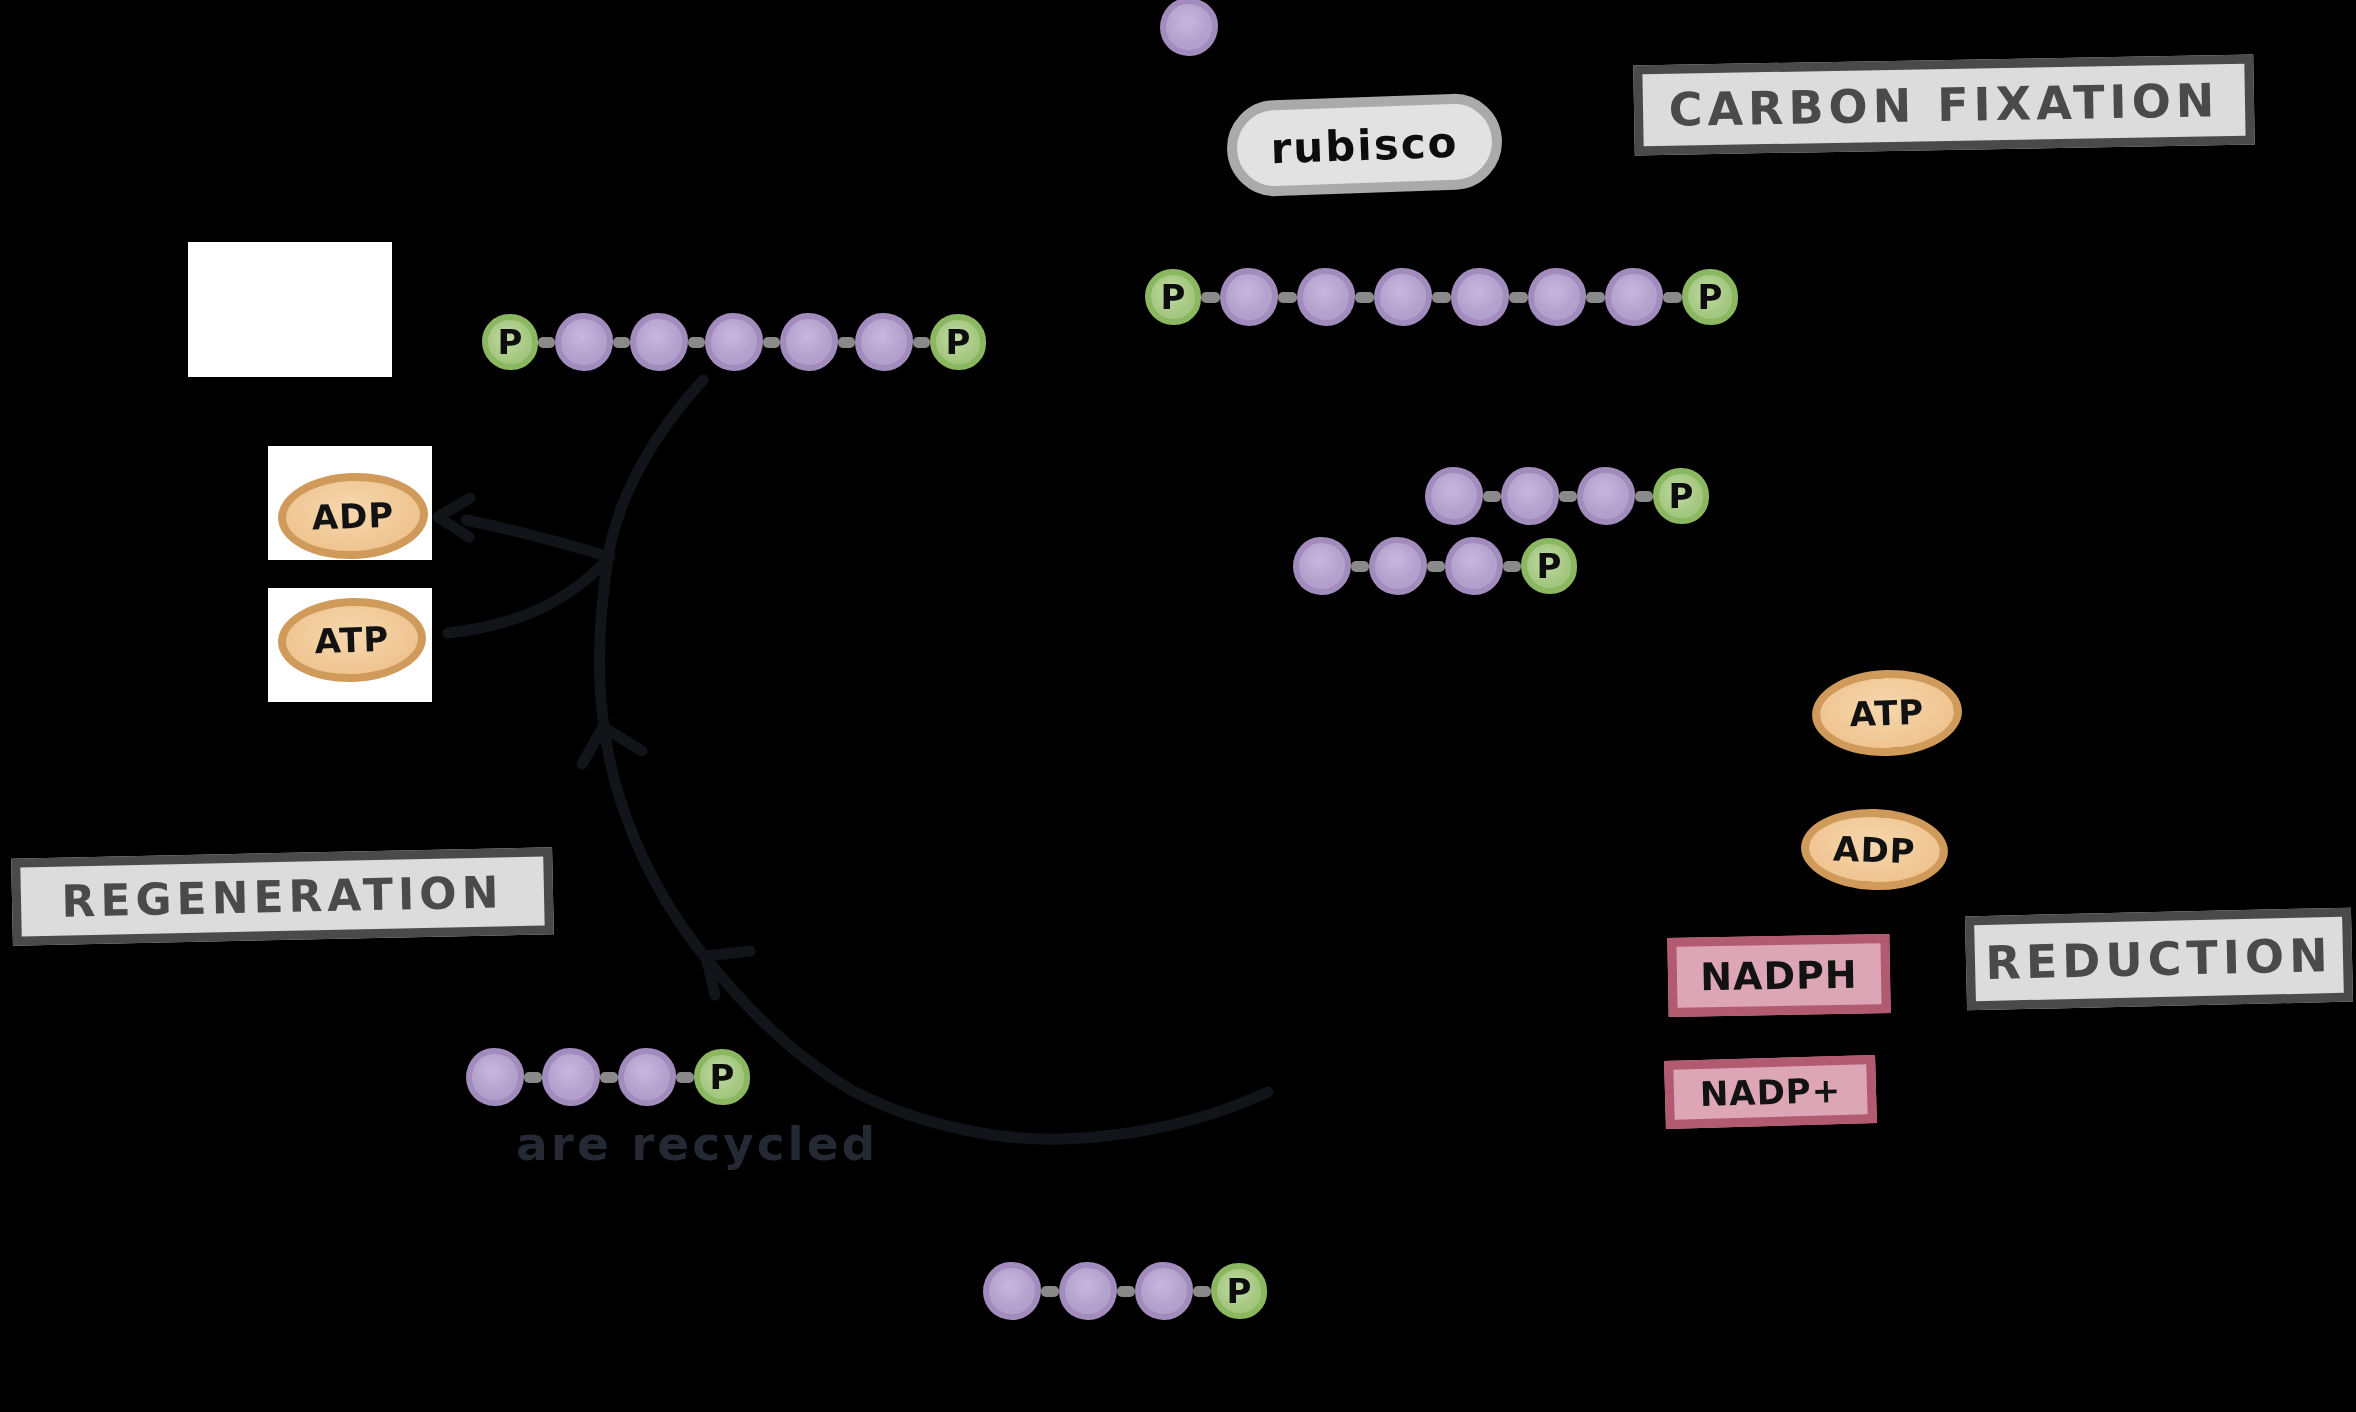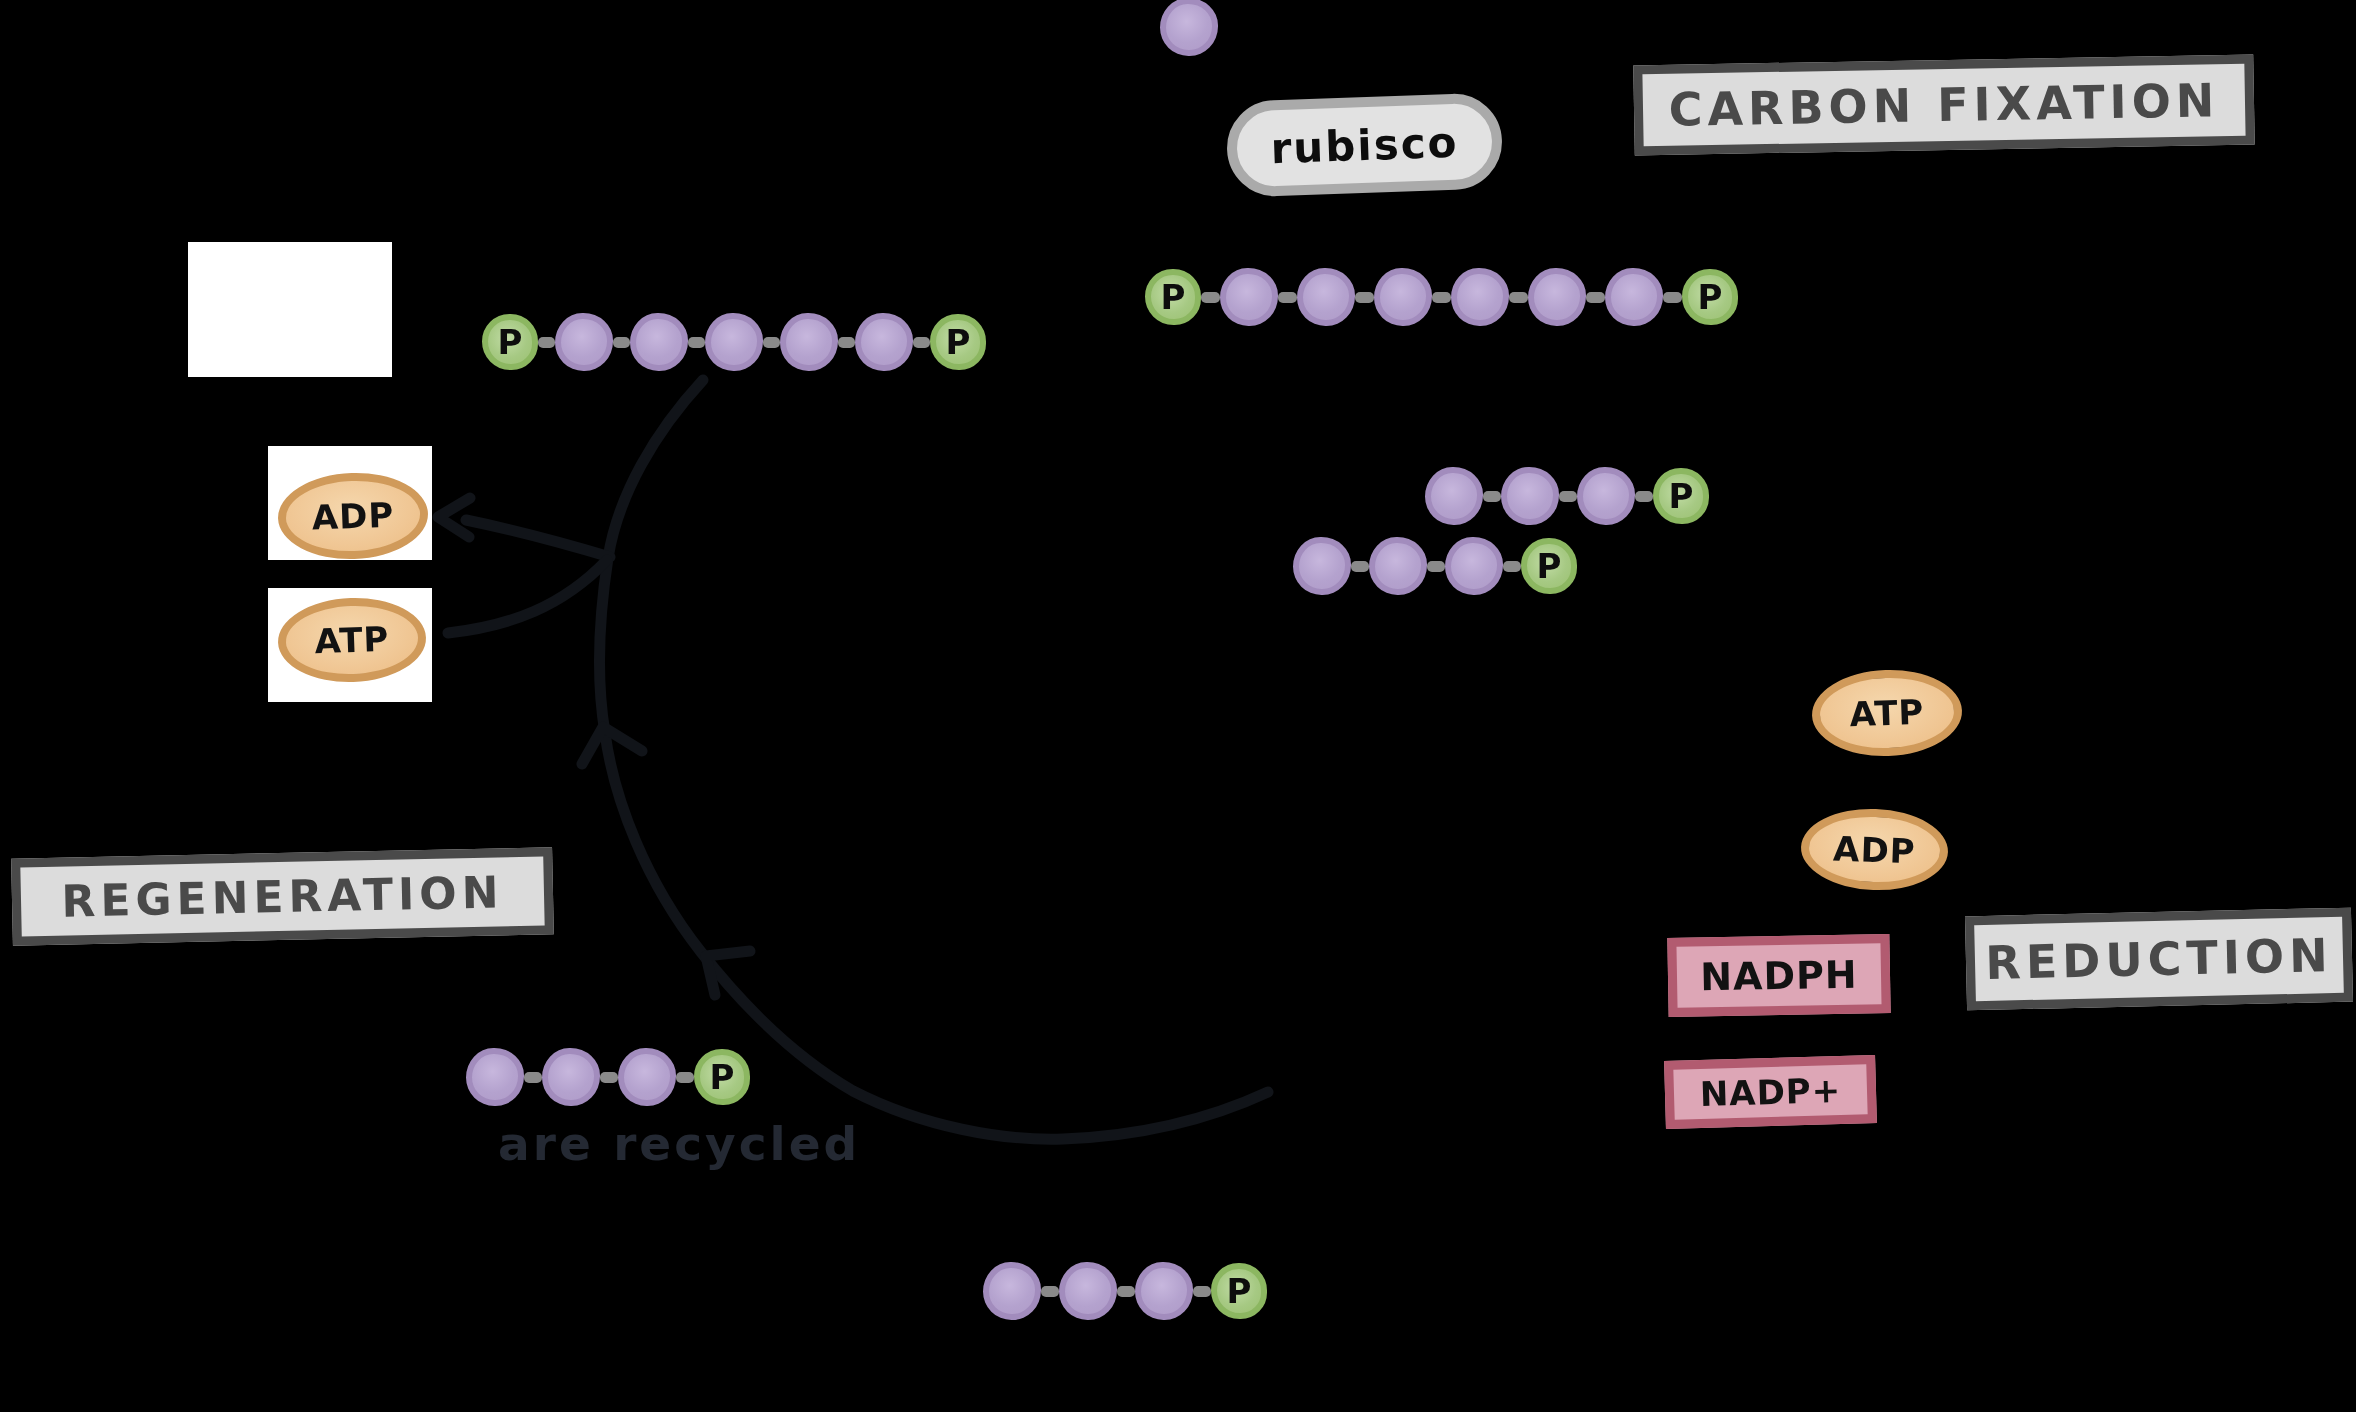--- a/index.html
+++ b/index.html
@@ -101,21 +101,21 @@
 
   <div class="pink-tag" style="left:1668px;top:936px;width:222px;height:79px;transform:rotate(-1deg);">NADPH</div>
   <div class="pink-tag" style="left:1665px;top:1058px;width:211px;height:68px;font-size:34px;transform:rotate(-1.6deg);">NADP+</div>
 
   <div class="gray-tag" style="left:1634px;top:60px;width:620px;height:90px;font-size:46px;transform:rotate(-1deg);">CARBON FIXATION</div>
   <div class="gray-tag" style="left:1966px;top:912px;width:386px;height:94px;font-size:46px;transform:rotate(-1.3deg);">REDUCTION</div>
   <div class="gray-tag" style="left:12px;top:853px;width:541px;height:87px;font-size:44px;transform:rotate(-1.2deg);">REGENERATION</div>
 
   <div class="bubble" style="left:1227px;top:97px;width:275px;height:96px;transform:rotate(-2deg);">rubisco</div>
 
-  <div class="faint-note" style="left:498px;top:1116px;">are recycled</div>
+  <div class="faint-note" style="left:516px;top:1116px;">are recycled</div>
 
 <div class="chain" style="left: 1160px; top: -2px;">
       <span class="ccircle"></span>
     </div>
     <div class="chain" style="left: 1145px; top: 268px;">
       <span class="pcircle">P</span>
       <span class="link" style="width: 19px;"></span>
       <span class="ccircle"></span>
       <span class="link" style="width: 19px;"></span>
       <span class="ccircle"></span>

